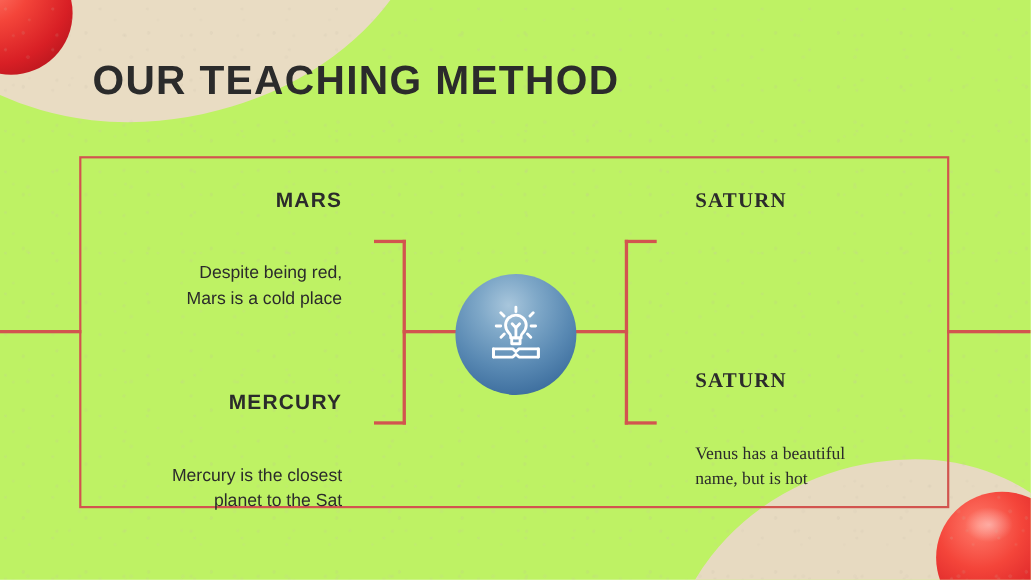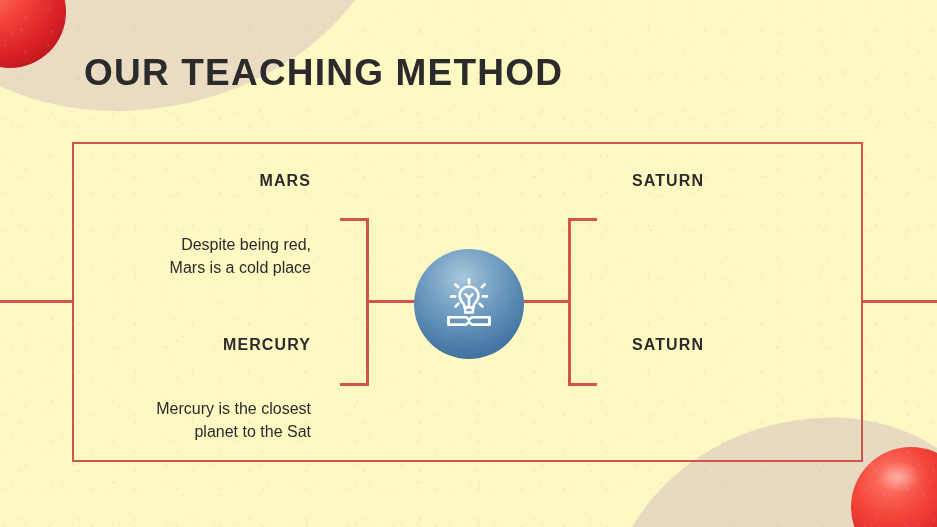--- a/index.html
+++ b/index.html
@@ -6,21 +6,21 @@
 
   body {
     width:937px; height:527px;
     font-family:"Liberation Sans", sans-serif;
     overflow:hidden;
   }
 
   #slide {
     position:relative;
     width:937px; height:527px;
-    background:#fef9c3;
+    background:#bef264;
     overflow:hidden;
     padding-left:44px;
   }
 
   
   .texture {
     position:absolute; inset:0;
     background-image:
       radial-gradient(circle at 12% 22%, rgba(200,190,170,.16) 0 1.2px, transparent 1.6px),
       radial-gradient(circle at 37% 61%, rgba(190,180,160,.14) 0 1.4px, transparent 1.8px),
@@ -142,38 +142,38 @@
         #5989b3 56%,
         #3d6e9e 82%,
         #35618d 100%);
     z-index:5;
     display:flex; align-items:center; justify-content:center;
   }
 
   
   .block { position:absolute; z-index:4; }
   .block h3 {
-    font-size:16px;
+    font-size:19px;
     font-weight:bold;
     letter-spacing:1.1px;
     color:#2b2b2b;
     margin-bottom:11px;
   }
   .block p {
     font-size:16px;
     line-height:1.42;
     color:#2b2b2b;
     white-space:pre-line;
     margin-top:44px;
   }
   .left-block  { text-align:right; right:626px; width:300px; }
-  .right-block { text-align:left;  left:632px;  width:300px; }
+  .right-block { text-align:left;  left:632px;  width:300px;font-family:Liberation Serif, serif; }
 
   .b-mars    { top:172px; }
-  .b-mercury { top:336px; }
+  .b-mercury { top:356px; }
   .b-saturn  { top:172px; }
   .b-venus   { top:336px; }
 </style>
 </head>
 <body>
 
 <div id="slide">
 
   <div class="blob-tl"></div>
   <div class="blob-br"></div>
@@ -228,15 +228,17 @@
     <p>Mercury is the closest
 planet to the Sat</p>
   </div>
 
   <div class="block right-block b-saturn">
     <h3>SATURN</h3>
   </div>
 
   <div class="block right-block b-venus">
     <h3>SATURN</h3>
+    <p>Venus has a beautiful
+name, but is hot</p>
   </div>
 
 </div>
 
 </body></html>

